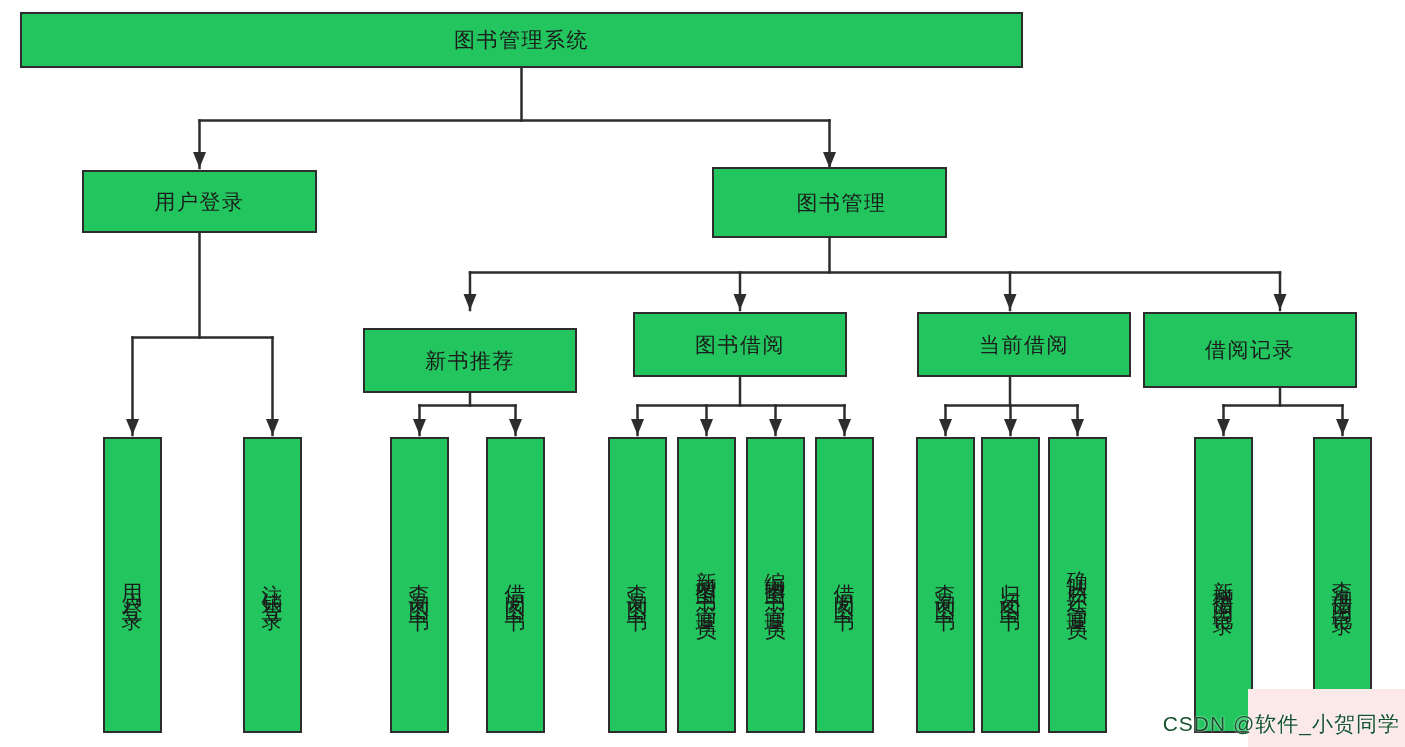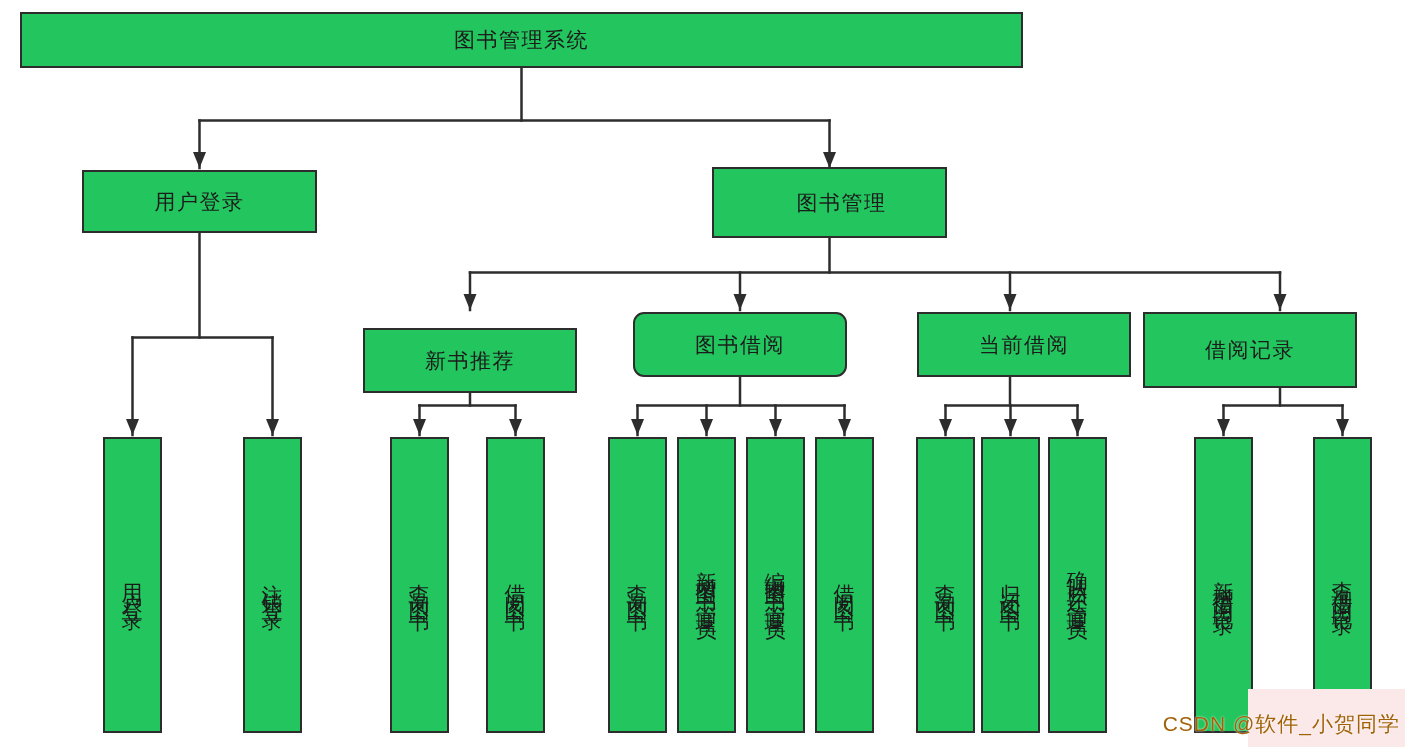--- a/index.html
+++ b/index.html
@@ -54,21 +54,21 @@
     top: 689px;
     width: 157px;
     height: 58px;
     background: #fbe9e9;
   }
   .wm-text {
     position: absolute;
     right: 5px;
     bottom: 9px;
     font-size: 21px;
-    color: #a16207;
+    color: #14532d;
     letter-spacing: 1px;
     text-shadow: 0 0 2px #ffffff;
     white-space: nowrap;
   }
 </style>
 </head>
 <body>
 
 <div class="stage">
 
@@ -127,21 +127,21 @@
   <div class="node" style="left:82px; top:170px; width:235px; height:63px;">
     <span class="lbl">用户登录</span>
   </div>
   <div class="node" style="left:712px; top:167px; width:235px; height:71px;padding-left:24px;">
     <span class="lbl">图书管理</span>
   </div>
 
   <div class="node" style="left:363px; top:328px; width:214px; height:65px;">
     <span class="lbl">新书推荐</span>
   </div>
-  <div class="node" style="left:633px; top:312px; width:214px; height:65px;border-radius:11px;">
+  <div class="node" style="left:633px; top:312px; width:214px; height:65px;">
     <span class="lbl">图书借阅</span>
   </div>
   <div class="node" style="left:903px; top:312px; width:214px; height:65px;margin-left:14px;">
     <span class="lbl">当前借阅</span>
   </div>
   <div class="node" style="left:1143px; top:312px; width:214px; height:76px;">
     <span class="lbl">借阅记录</span>
   </div>
 
   <div class="node vert" style="left:103px; top:437px; width:59px; height:296px;">

